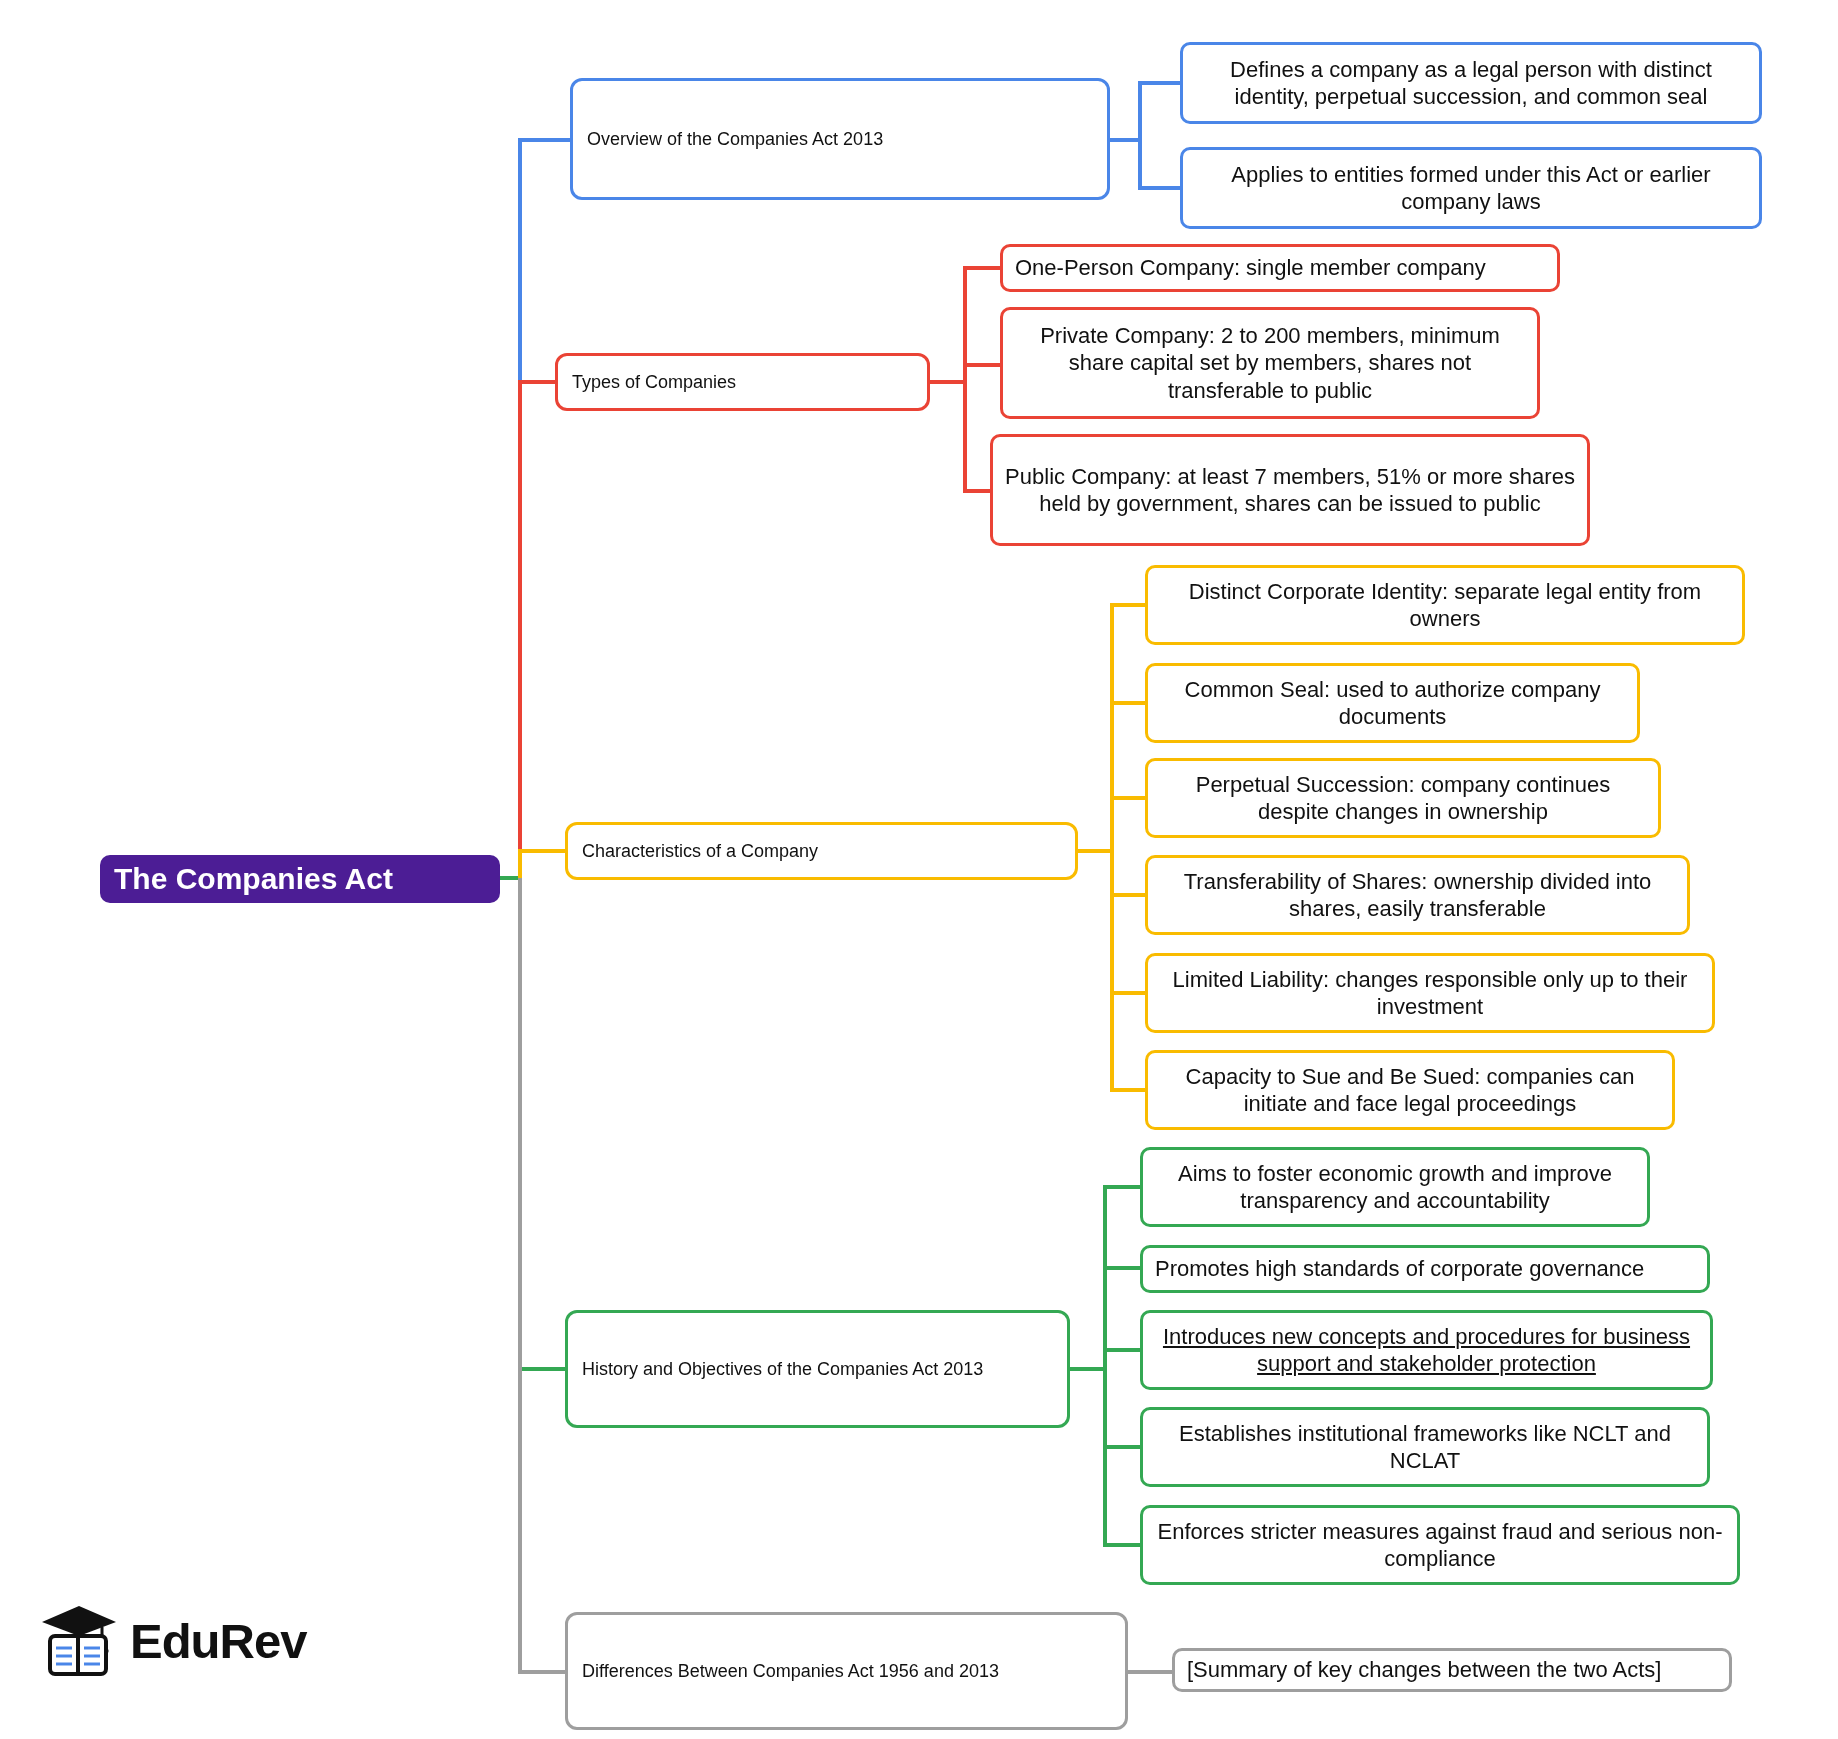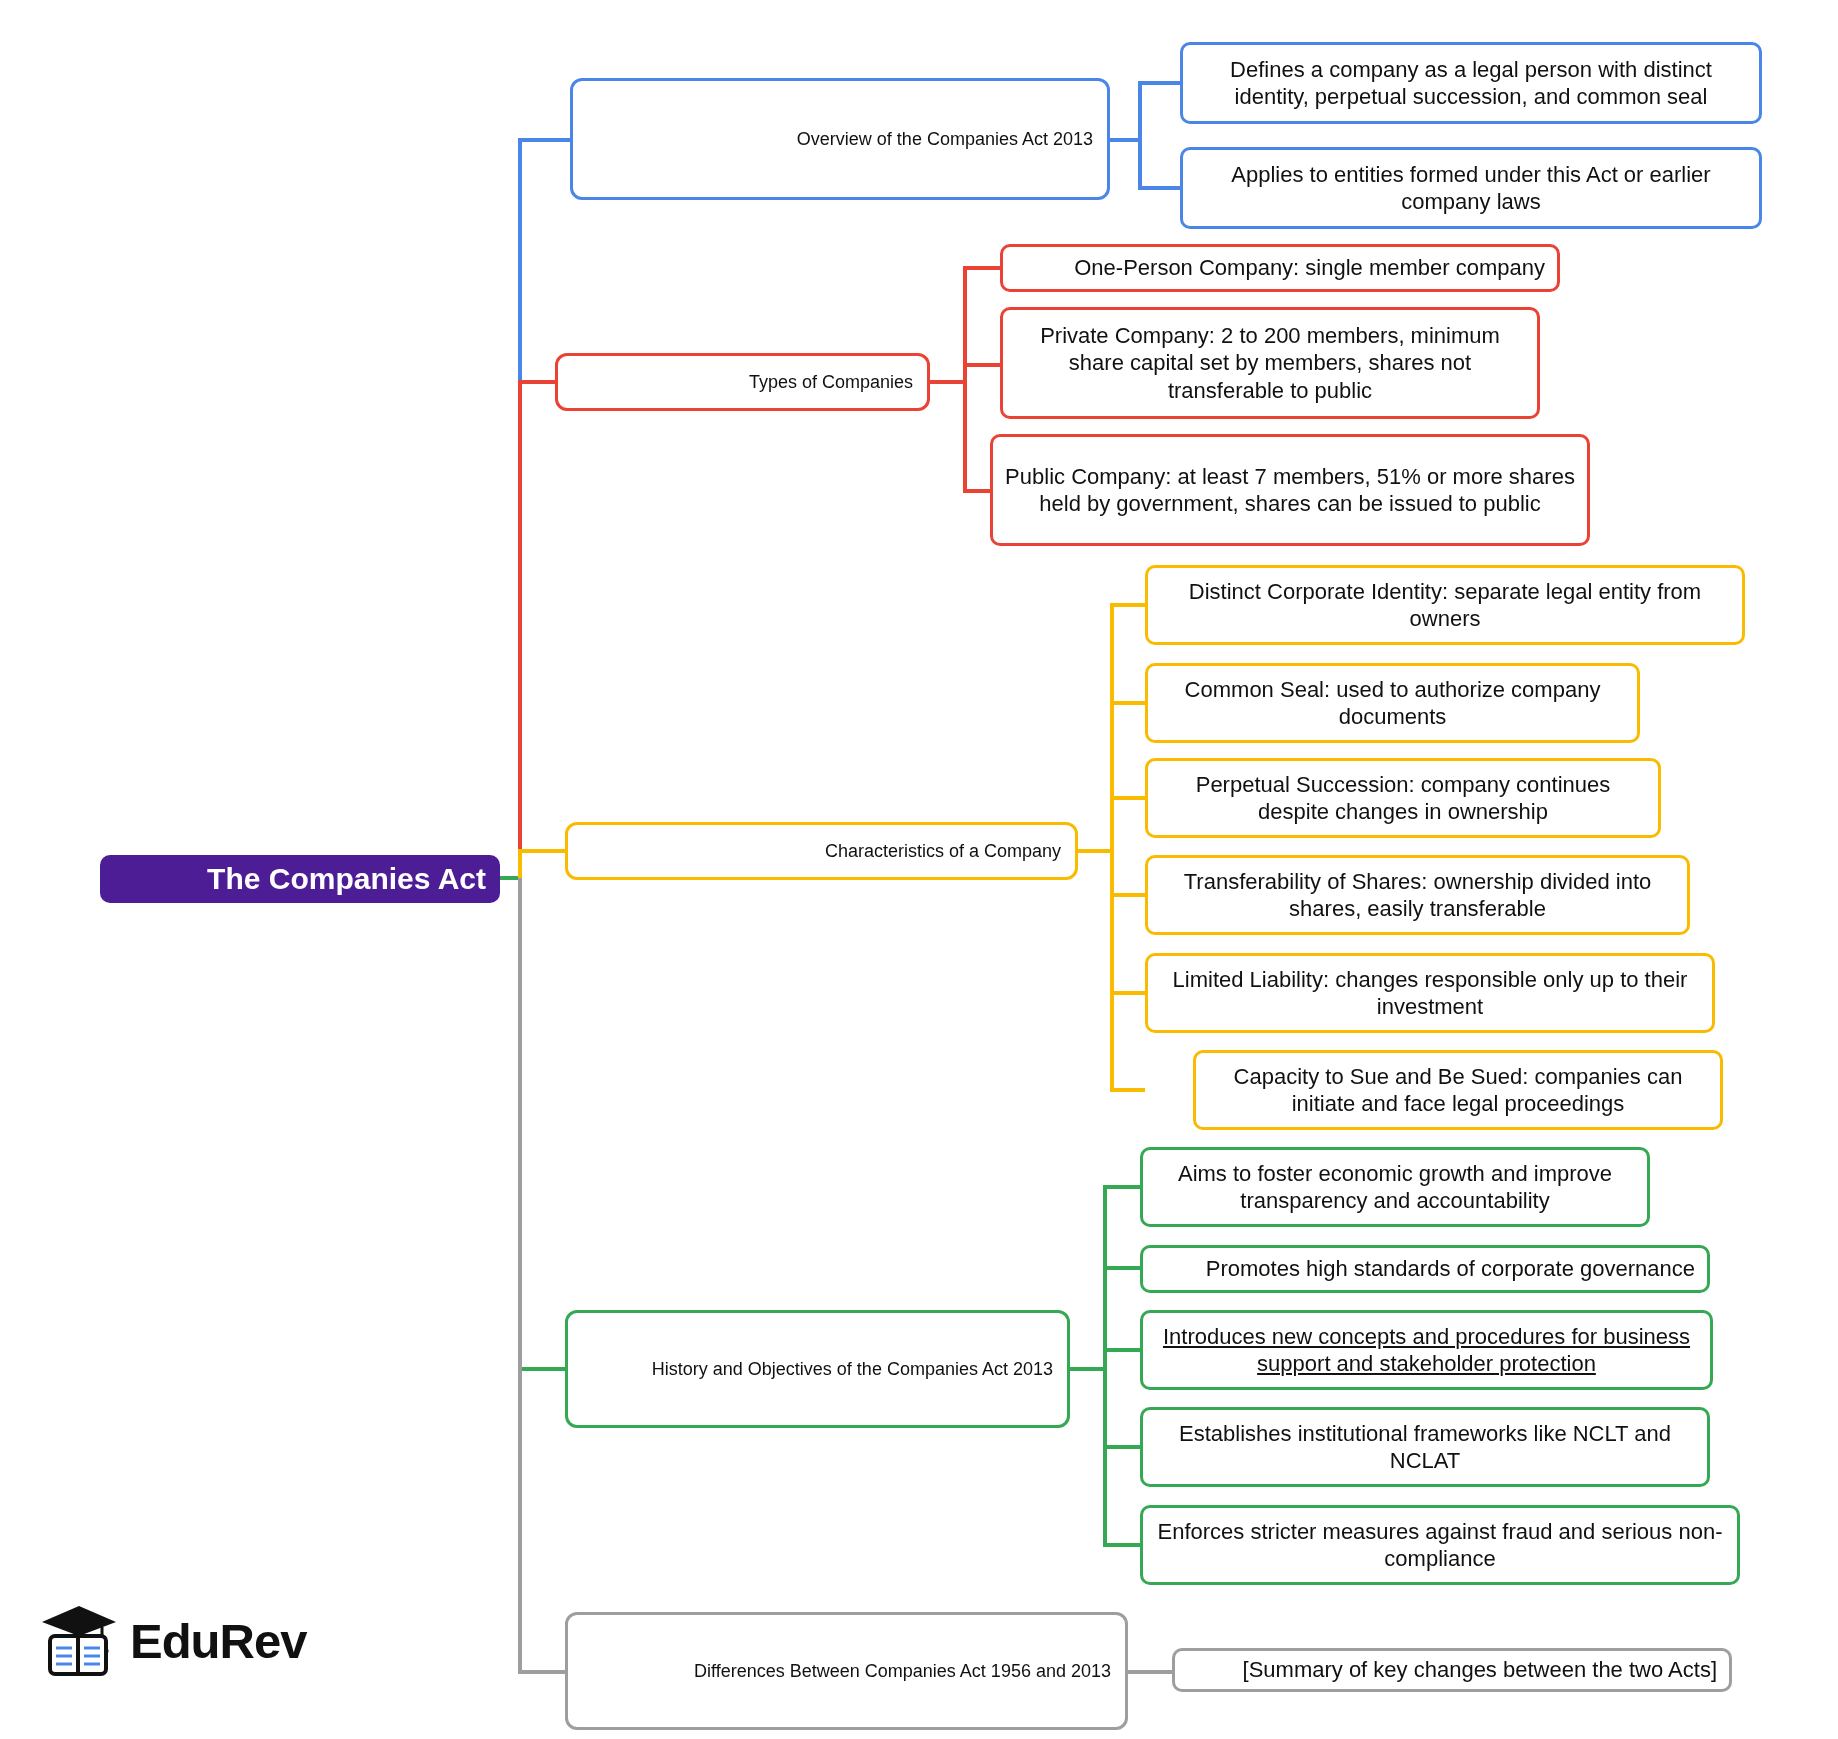--- a/index.html
+++ b/index.html
@@ -23,21 +23,21 @@
     left: 0; top: 0;
     width: 1838px;
     height: 1739px;
     pointer-events: none;
   }
   .node {
     position: absolute;
     box-sizing: border-box;
     display: flex;
     align-items: center;
-    justify-content: flex-end;
+    justify-content: flex-start;
     text-align: center;
     border-radius: 12px;
     background: #ffffff;
     line-height: 1.25;
   }
   .root-node {
     background: #4c1d95;
     color: #ffffff;
     font-weight: bold;
     font-size: 30px;
@@ -155,21 +155,21 @@
   </div>
   <div class="node leaf-node b-yellow" style="left:1145px; top:758px; width:516px; height:80px;">
     <span>Perpetual Succession: company continues despite changes in ownership</span>
   </div>
   <div class="node leaf-node b-yellow" style="left:1145px; top:855px; width:545px; height:80px;">
     <span>Transferability of Shares: ownership divided into shares, easily transferable</span>
   </div>
   <div class="node leaf-node b-yellow" style="left:1145px; top:953px; width:570px; height:80px;">
     <span>Limited Liability: changes responsible only up to their investment</span>
   </div>
-  <div class="node leaf-node b-yellow" style="left:1145px; top:1050px; width:530px; height:80px;margin-left:48px;">
+  <div class="node leaf-node b-yellow" style="left:1145px; top:1050px; width:530px; height:80px;">
     <span>Capacity to Sue and Be Sued: companies can initiate and face legal proceedings</span>
   </div>
 
   <div class="node branch-node b-green" style="left:565px; top:1310px; width:505px; height:118px;">
     <span>History and Objectives of the Companies Act 2013</span>
   </div>
   <div class="node leaf-node b-green" style="left:1140px; top:1147px; width:510px; height:80px;">
     <span>Aims to foster economic growth and improve transparency and accountability</span>
   </div>
   <div class="node leaf-node b-green" style="left:1140px; top:1245px; width:570px; height:48px;">

